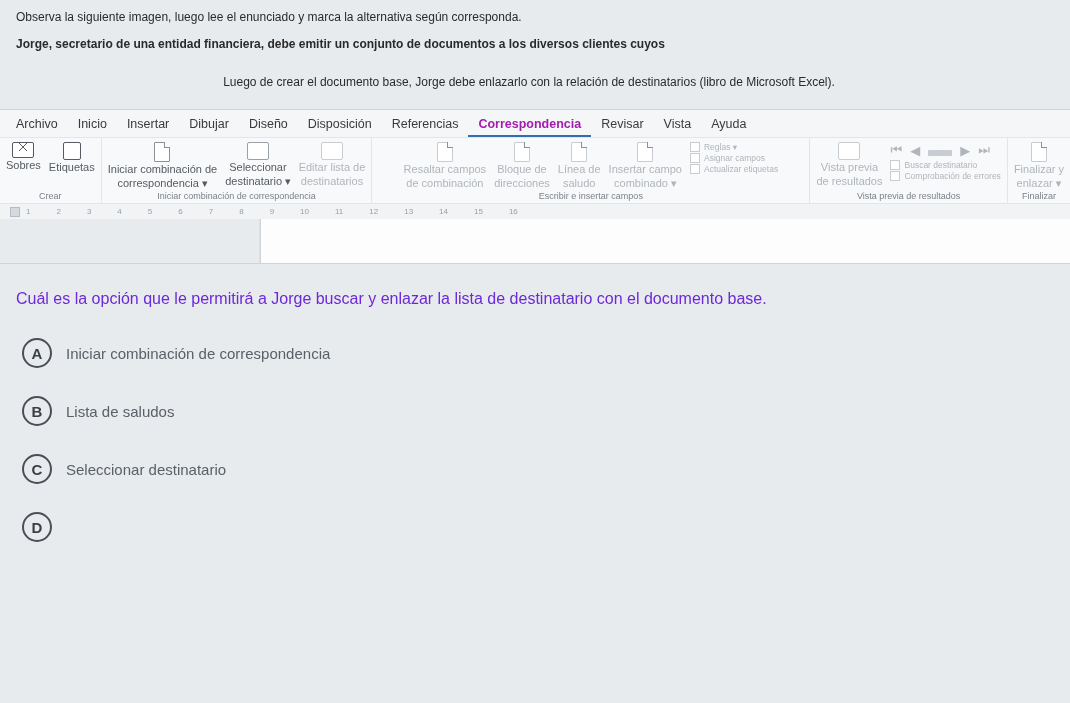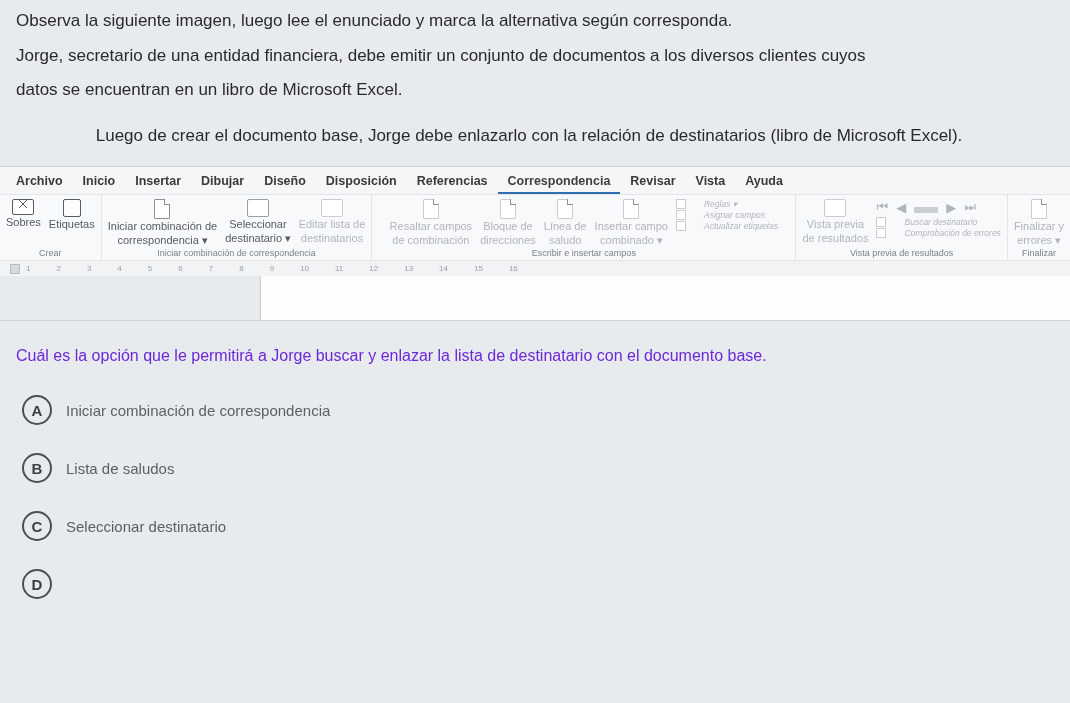--- a/index.html
+++ b/index.html
@@ -6,51 +6,50 @@
   body {
     font-family: -apple-system, BlinkMacSystemFont, "Segoe UI", Arial, sans-serif;
     background: #e8ebee;
     width: 1070px;
     height: 703px;
     overflow: hidden;
     color: #2a2a2a;
   }
   .text-block {
     padding: 8px 28px 4px 16px;
-    font-size: 17px;
+    font-size: 12px;
     line-height: 1.5;
   }
   .intro-line { font-weight: 400; margin-bottom: 4px; }
-  .bold-line { font-weight: 400; margin-top: 9px; }
+  .bold-line { font-weight: 700; margin-top: 9px; }
   .mid-line { margin-top: 20px; font-weight: 400; text-align: center; }
 
   
   .ribbon-wrap {
     margin: 14px 0 8px 0;
     background: #f5f6f8;
     border-top: 1px solid #d0d4d8;
     border-bottom: 1px solid #d0d4d8;
   }
   .tabs {
     display: flex;
     gap: 0;
     padding: 3px 6px 0 6px;
     font-size: 12.5px;
     color: #3a3a3a;
     background: #f5f6f8;
   }
   .tab {
     padding: 4px 10px;
     cursor: default;
-    font-weight: bold;
   }
   .tab.active {
     font-weight: 600;
     border-bottom: 2px solid #2f6fb0;
-    color: #404040;
+    color: #a21caf;
   }
   .ribbon-body {
     display: flex;
     align-items: stretch;
     background: #f8f9fa;
     border-top: 1px solid #e3e6e9;
     height: 66px;
     font-size: 10px;
     color: #6a6f74;
     overflow: hidden;
@@ -139,21 +138,21 @@
     margin-top: 6px;
   }
   .tiny-stack {
     display: flex;
     flex-direction: column;
     gap: 1px;
     align-items: flex-start;
     font-size: 8.5px;
     color: #b0b5bb;
   }
-  .tiny-row { display: flex; align-items: center; gap: 18px; font-style: italic; }
+  .tiny-row { display: flex; align-items: center; gap: 4px; }
   .tiny-icon {
     width: 10px; height: 10px;
     border: 1px solid #c9cdd2;
     background: #fff;
   }
   .nav-arrows {
     display: flex;
     gap: 8px;
     font-size: 13px;
     color: #b0b5bb;
@@ -222,21 +221,20 @@
     font-size: 15px;
     flex: 0 0 auto;
   }
 </style>
 </head>
 <body>
 
 <div class="text-block">
   <div class="intro-line">Observa la siguiente imagen, luego lee el enunciado y marca la alternativa según corresponda.</div>
   <div class="bold-line">Jorge, secretario de una entidad financiera, debe emitir un conjunto de documentos a los diversos clientes cuyos</div>
-  <div class="bold-line">datos se encuentran en un libro de Microsoft Excel.</div>
   <div class="mid-line">Luego de crear el documento base, Jorge debe enlazarlo con la relación de destinatarios (libro de Microsoft Excel).</div>
 </div>
 
 <div class="ribbon-wrap">
 
   <div class="tabs" id="ribbon-tabs">
       <div class="tab">Archivo</div>
       <div class="tab">Inicio</div>
       <div class="tab">Insertar</div>
       <div class="tab">Dibujar</div>
@@ -354,21 +352,21 @@
         </div>
       </div>
       <div class="group-label">Vista previa de resultados</div>
     </div>
 
     <div class="group" style="border-right:none">
       <div class="group-items">
         <div class="rbtn faded">
           <span class="icon-doc" style="border-color:#c9cdd2"></span>
           <span>Finalizar y</span>
-          <span>errores ▾</span>
+          <span>enlazar ▾</span>
         </div>
       </div>
       <div class="group-label">Finalizar</div>
     </div>
 
   </div>
 
   <div class="ruler" id="ruler">
     <span class="ruler-left-chip"></span>
   <span class="ruler-mark">1</span>

